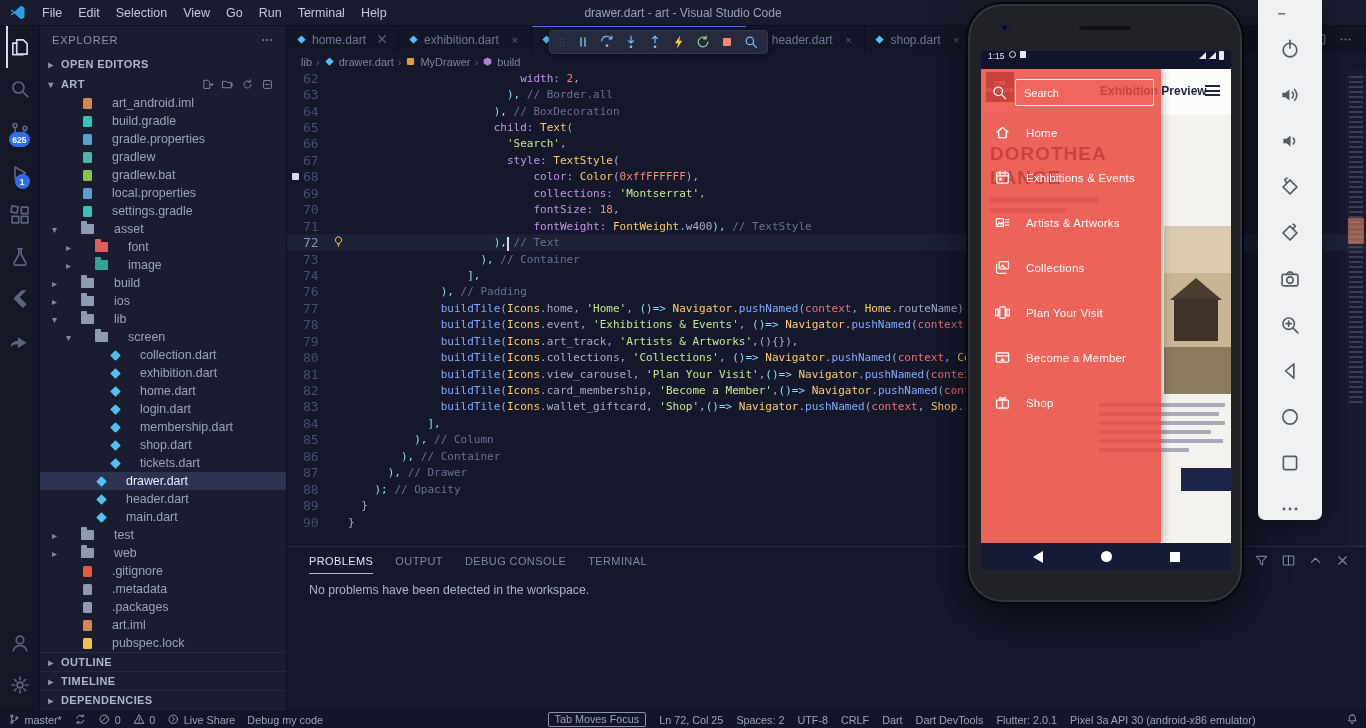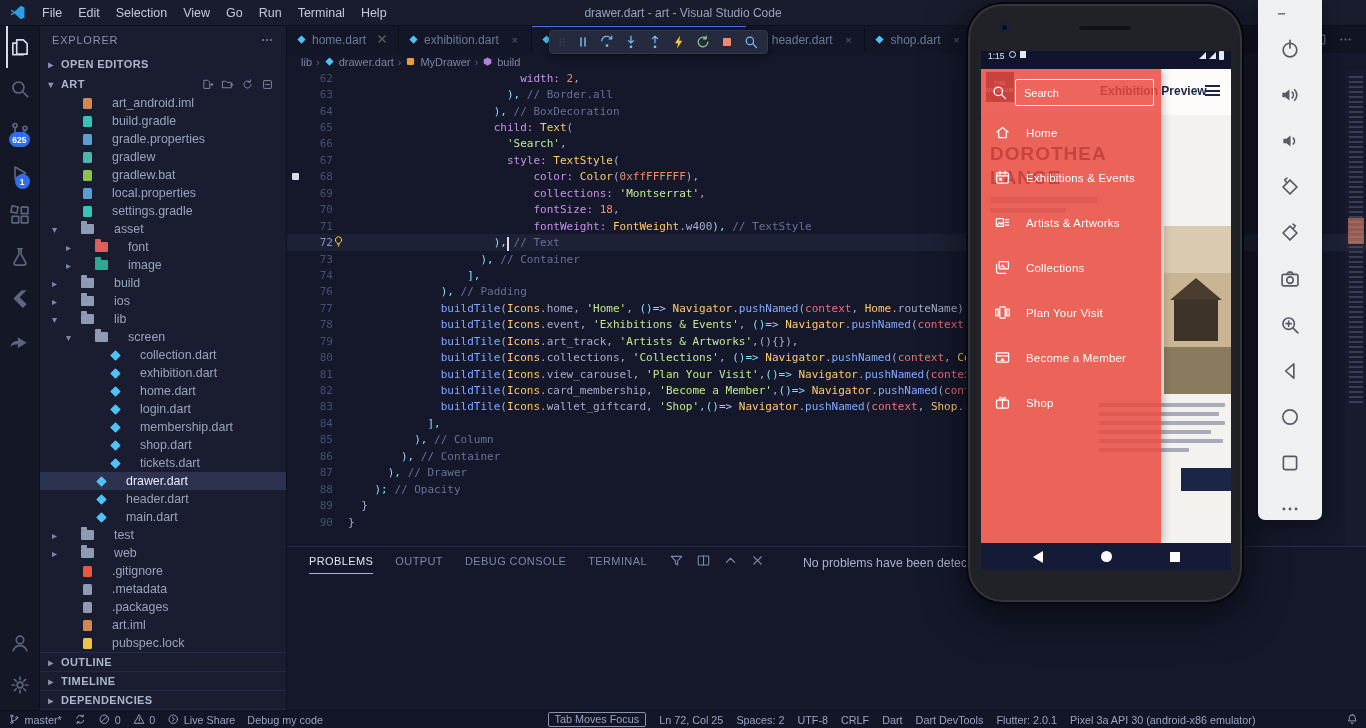--- a/index.html
+++ b/index.html
@@ -62,39 +62,39 @@
   .bc-item{display:flex;align-items:center;gap:4px;cursor:pointer}
   .bc-item .icon{width:11px;height:11px}
   .bc-dart{color:#4fc3f7}.bc-class{color:#ee9d28}.bc-method{color:#b180d7}
 
   
   .code{flex:1;position:relative;overflow:hidden;font-family:"DejaVu Sans Mono",monospace;font-size:11px}
   .cl{height:16.45px;display:flex;align-items:center;position:relative}
   .cl.current{background:rgba(130,142,196,.08)}
   .glyph{width:16px;flex:none;display:flex;align-items:center;justify-content:center}
   .bp{width:7px;height:7px;background:#d8dce8;border-radius:1px}
-  .lnum{width:30px;flex:none;text-align:right;color:#454e74;font-size:11px;cursor:pointer}
+  .lnum{width:30px;flex:none;color:#454e74;font-size:13px;cursor:pointer}
   .cl.current .lnum{color:#8a93c4}
   .ltext{margin-left:15px;white-space:pre;position:relative}
   .bulb{position:absolute;left:45px;top:1px;width:13px;height:13px;color:#ffd230;z-index:1}
   .caret{position:absolute;top:1px;left:159px;width:1.5px;height:14px;background:#d7dcf0}
   .tk-d{color:#a6accd}.tk-k{color:#c792ea}.tk-cl{color:#ffcb6b}.tk-fn{color:#82aaff}
   .tk-s{color:#c3e88d}.tk-n{color:#f78c6c}.tk-c{color:#697098}.tk-p{color:#89ddff}.tk-v{color:#f07178}
   .minimap{position:absolute;top:0;right:0;width:20px;height:100%;background:rgba(255,255,255,.015)}
   .minimap .mm-lines{position:absolute;top:6px;left:3px;right:3px;height:330px;background:repeating-linear-gradient(to bottom,rgba(140,150,185,.28) 0 2px,transparent 2px 5px)}
   .minimap .mm-hot{position:absolute;top:148px;left:2px;right:2px;height:26px;background:rgba(247,140,108,.55)}
 
   
   .dbgbar{position:absolute;left:549px;top:30px;height:24px;background:#252a3d;border:1px solid #30374f;border-radius:4px;box-shadow:0 2px 8px rgba(0,0,0,.45);display:flex;align-items:center;gap:4px;padding:0 6px;z-index:5}
   .dbgbar .grip{color:#5d647f;width:12px;height:16px}
   .dbg-btn{width:21px;height:20px;display:flex;align-items:center;justify-content:center;cursor:pointer}
   .dbg-btn .icon{width:16px;height:16px}
 
   
-  .panel{height:164px;border-top:1px solid #262c44;background:#14182a;display:flex;}
+  .panel{height:164px;border-top:1px solid #262c44;background:#14182a;display:flex;flex-direction:column}
   .panel-tabs{height:27px;display:flex;align-items:center;gap:22px;padding-left:22px;font-size:11px;letter-spacing:.4px;color:#7d87a8}
   .ptab{height:100%;display:flex;align-items:center;cursor:pointer}
   .ptab.active{color:#e2e6f3;box-shadow:inset 0 -1px 0 #aab4d4}
   .panel-actions{margin-left:auto;display:flex;gap:12px;padding-right:16px;color:#7d87a8}
   .panel-actions .icon{width:15px;height:15px}
   .panel-body{padding:9px 0 0 22px;font-size:12.3px;color:#aab2c9}
 
   
   .statusbar{position:absolute;left:0;right:0;bottom:0;height:18px;background:#131626;border-top:1px solid #0d1020;display:flex;align-items:center;font-size:10.8px;color:#9aa3c2;z-index:2;padding:0 8px;gap:12px}
   .sb-item{display:flex;align-items:center;gap:4px;cursor:pointer;white-space:nowrap}

